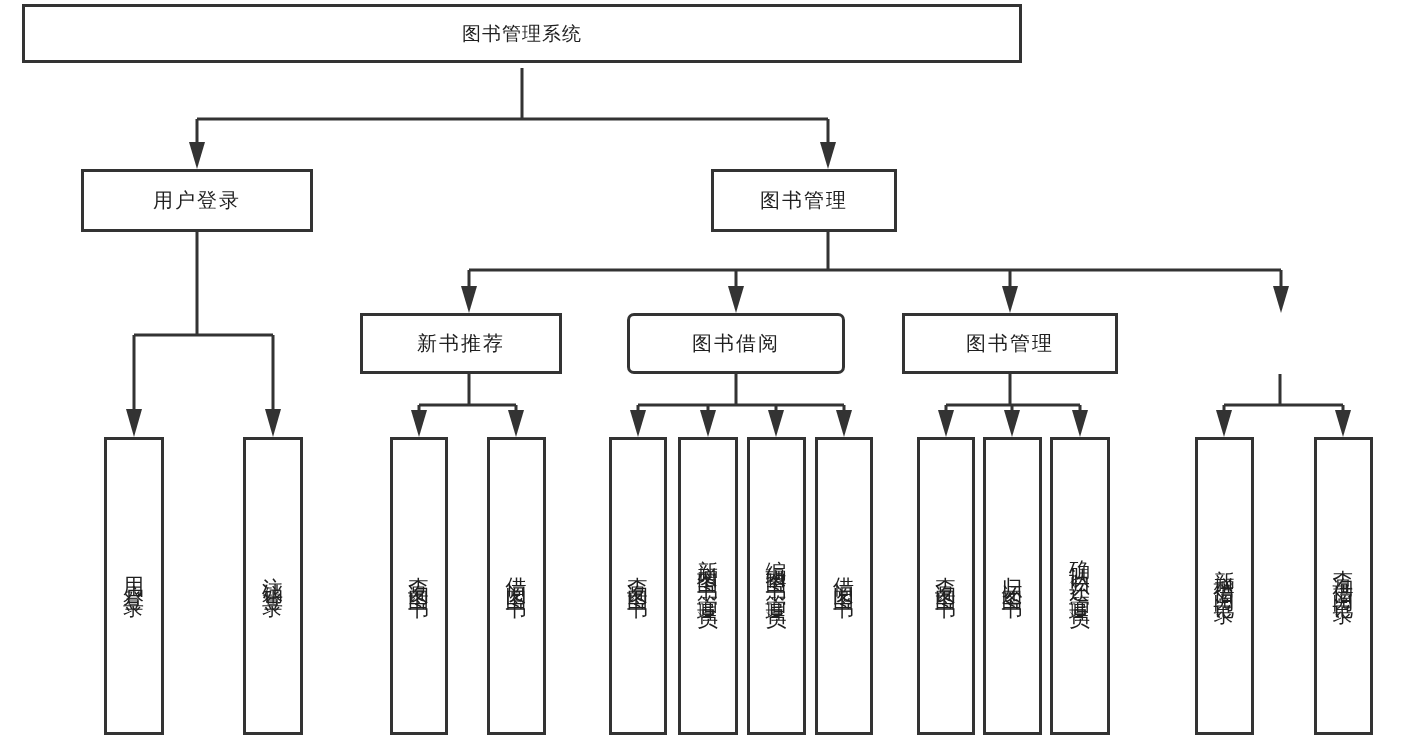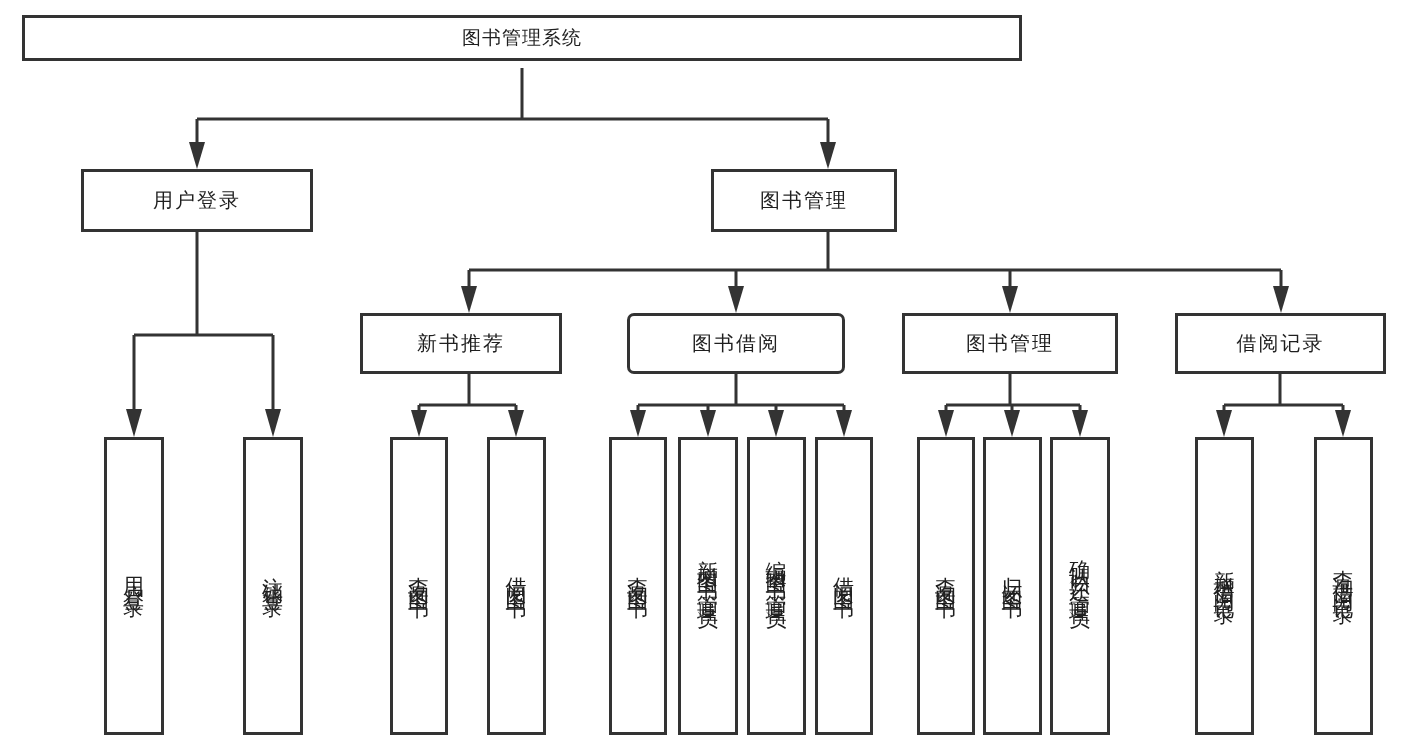--- a/index.html
+++ b/index.html
@@ -63,42 +63,39 @@
     <path d="M1010 374 V405 M946 405 H1080 M946 405 V410 M1012 405 V410 M1080 405 V410"></path>
     <polygon points="938,410 954,410 946,437"></polygon>
     <polygon points="1004,410 1020,410 1012,437"></polygon>
     <polygon points="1072,410 1088,410 1080,437"></polygon>
 
     <path d="M1280 374 V405 M1224 405 H1343 M1224 405 V410 M1343 405 V410"></path>
     <polygon points="1216,410 1232,410 1224,437"></polygon>
     <polygon points="1335,410 1351,410 1343,437"></polygon>
   </svg>
 
-  <div class="node h-node root-node" style="left:22px;top:15px;width:1000px;height:46px;justify-content:center;">
+  <div class="node h-node root-node" style="left:22px;top:4px;width:1000px;height:59px;justify-content:center;">
     <span>图书管理系统</span>
   </div>
 
   <div class="node h-node" style="left:81px;top:169px;width:232px;height:63px;">
     <span>用户登录</span>
   </div>
   <div class="node h-node" style="left:711px;top:169px;width:186px;height:63px;">
     <span>图书管理</span>
   </div>
 
   <div class="node h-node" style="left:360px;top:313px;width:202px;height:61px;">
     <span>新书推荐</span>
   </div>
   <div class="node h-node" style="left:627px;top:313px;width:218px;height:61px;border-radius:7px;">
     <span>图书借阅</span>
   </div>
   <div class="node h-node" style="left:902px;top:313px;width:216px;height:61px;">
     <span>图书管理</span>
-  </div>
-  <div class="node h-node" style="left:1175px;top:313px;width:211px;height:61px;">
-    <span>借阅记录</span>
   </div>
 
   <div class="node v-node" style="left:104px;top:437px;width:60px;height:298px;">
     <span class="vtext">用户登录</span>
   </div>
   <div class="node v-node" style="left:243px;top:437px;width:60px;height:298px;">
     <span class="vtext">注销登录</span>
   </div>
   <div class="node v-node" style="left:390px;top:437px;width:58px;height:298px;">
     <span class="vtext">查询图书</span>

